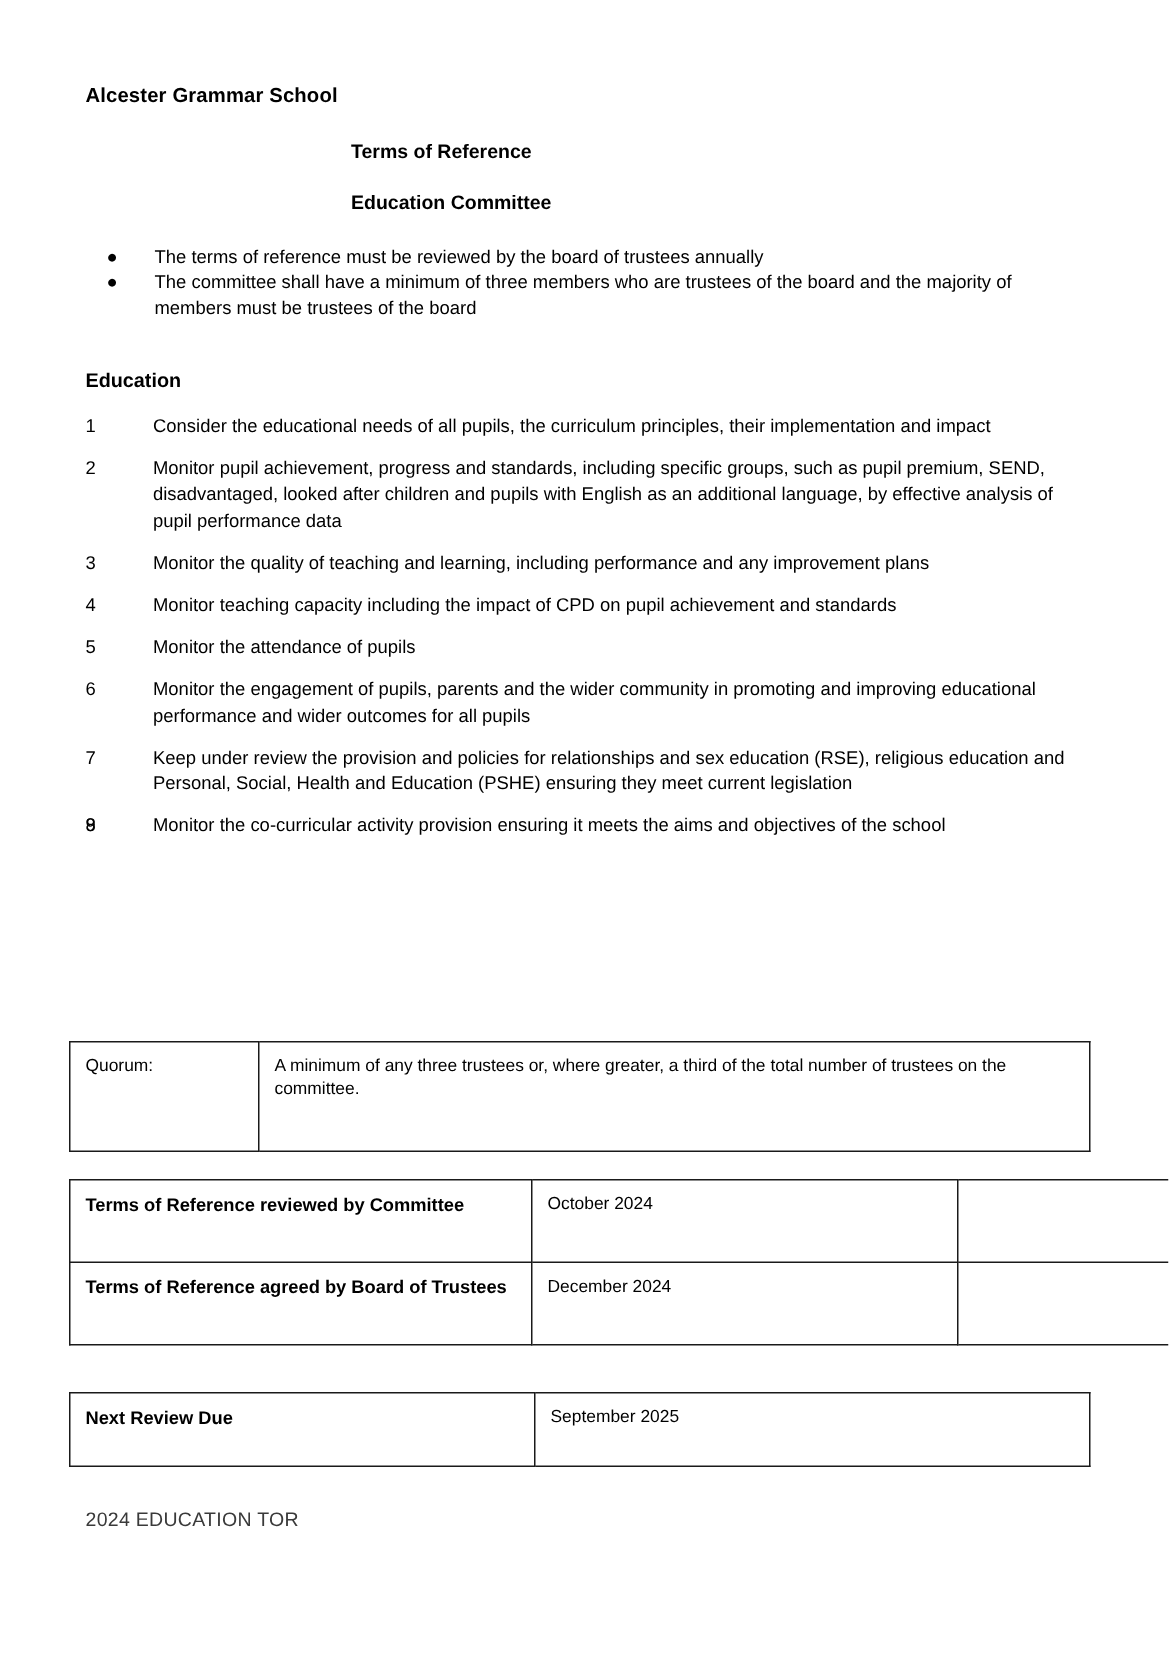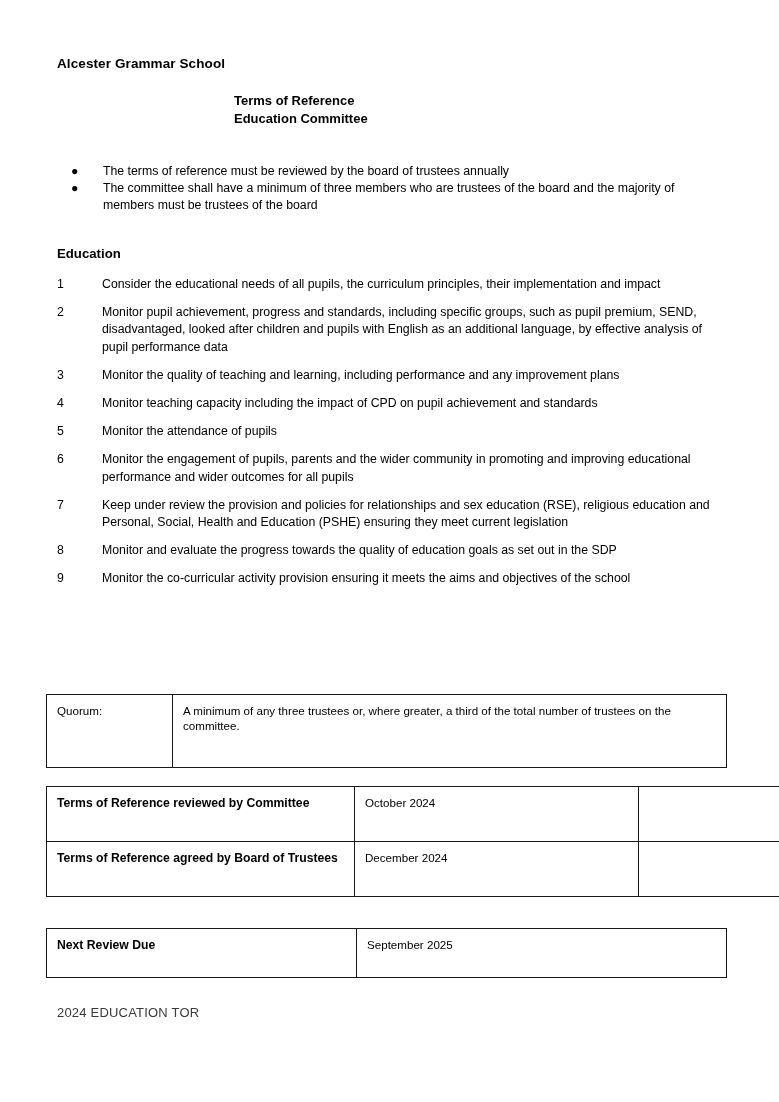--- a/index.html
+++ b/index.html
@@ -37,21 +37,21 @@
   }
   .doc-title {
     position: absolute;
     left: 234px;
     top: 92px;
     width: 312px;
     font-size: 13px;
     font-weight: bold;
     line-height: 18px;
   }
-  .doc-title .line2 { display: block; }
+  .doc-title .line2 { display: block; margin-top: 16px; }
 
   
   .bullets {
     position: absolute;
     left: 57px;
     top: 163px;
     width: 670px;
   }
   .bullet-row {
     position: relative;
@@ -189,21 +189,20 @@
       <div class="num-item">
         <span class="num">6</span>
         <span>Monitor the engagement of pupils, parents and the wider community in promoting and improving educational performance and wider outcomes for all pupils</span>
       </div>
       <div class="num-item">
         <span class="num">7</span>
         <span>Keep under review the provision and policies for relationships and sex education (RSE), religious education and Personal, Social, Health and Education (PSHE) ensuring they meet current legislation</span>
       </div>
       <div class="num-item">
         <span class="num">8</span>
-        <span>Monitor and evaluate the progress towards the quality of education goals as set out in the SDP</span>
       </div>
       <div class="num-item">
         <span class="num">9</span>
         <span>Monitor the co-curricular activity provision ensuring it meets the aims and objectives of the school</span>
       </div>
     </div>
 
     <table class="doc-table" id="quorum-table">
       <tbody>
           <tr>

